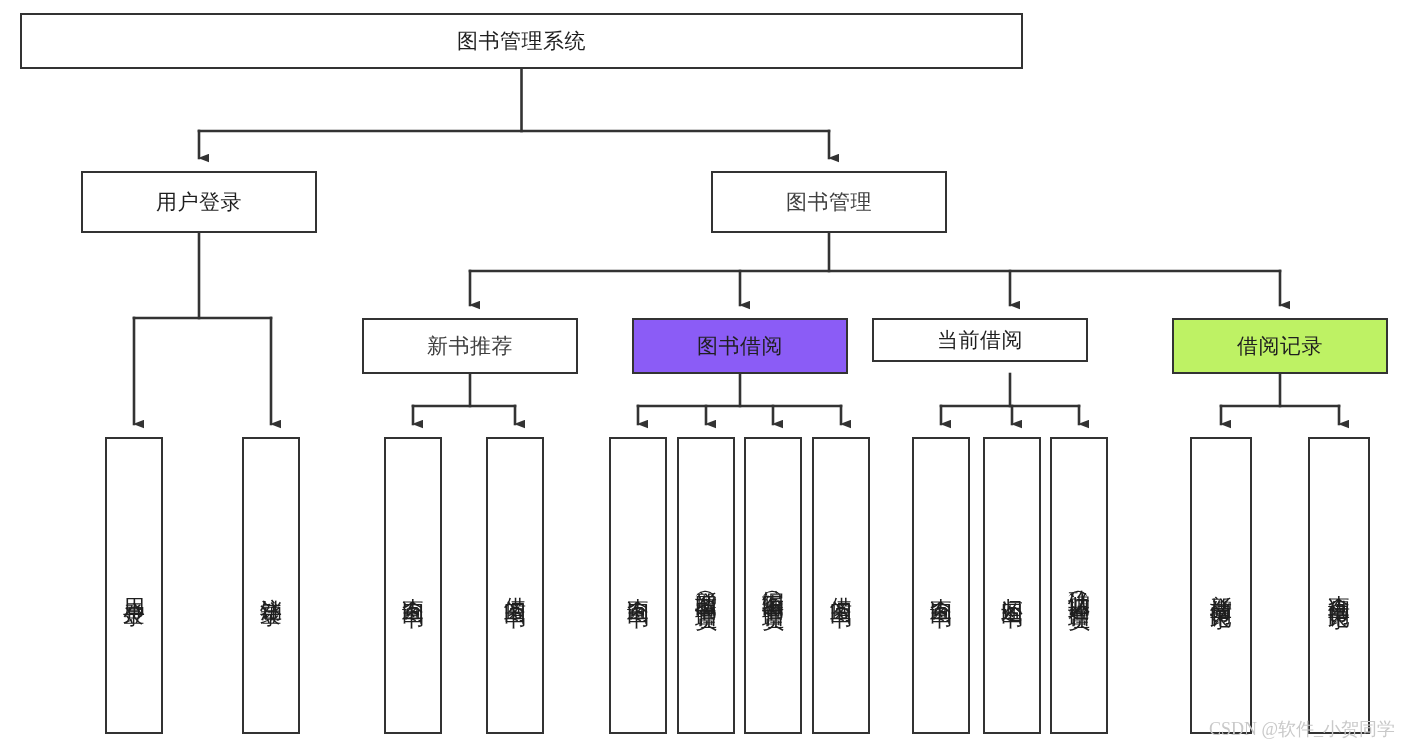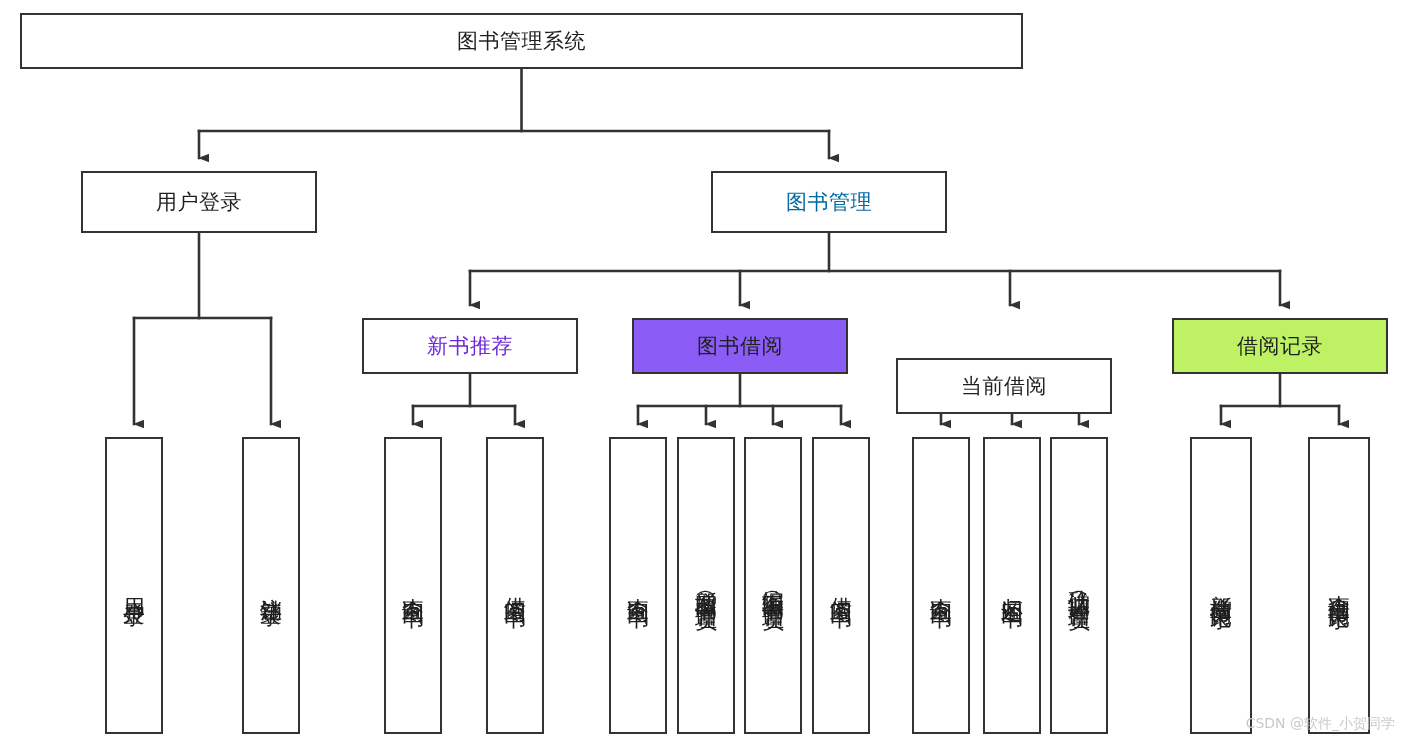--- a/index.html
+++ b/index.html
@@ -59,25 +59,26 @@
     writing-mode: vertical-rl;
     text-orientation: upright;
     font-size: 22px;
     line-height: 1.28;
     letter-spacing: 3px;
     max-height: 270px;
   }
   #watermark {
     position: absolute;
     right: 10px;
-    bottom: 14px;
-    font-size: 14px;
+    bottom: 6px;
+    font-size: 18px;
     color: #c9c9c9;
     white-space: nowrap;
     user-select: none;
+    font-family: Liberation Serif, serif;
   }
 </style>
 </head>
 <body>
 
 <div id="diagram-root" style="background: rgb(255, 255, 255);">
 
   <svg id="edge-layer" viewBox="0 0 1405 747" xmlns="http://www.w3.org/2000/svg">
     <defs>
       <marker id="arrowhead" markerWidth="9" markerHeight="11" refX="4.2" refY="10" orient="auto" markerUnits="userSpaceOnUse">
@@ -130,30 +131,30 @@
   </svg>
 
   <div class="node root horizontal" style="left: 20px; top: 13px; width: 1003px; height: 56px; border-color: rgb(51, 51, 51); background: rgb(255, 255, 255);">
     <span class="node-label" style="color: rgb(31, 31, 31);">图书管理系统</span>
   </div>
 
   <div class="node horizontal" style="left: 81px; top: 171px; width: 236px; height: 62px; border-color: rgb(51, 51, 51); background: rgb(255, 255, 255);">
     <span class="node-label" style="color: rgb(31, 31, 31);">用户登录</span>
   </div>
   <div class="node horizontal" style="left: 711px; top: 171px; width: 236px; height: 62px; border-color: rgb(51, 51, 51); background: rgb(255, 255, 255);">
-    <span class="node-label" style="color: #0369a1;">图书管理</span>
+    <span class="node-label" style="color: #404040;">图书管理</span>
   </div>
 
   <div class="node horizontal" style="left: 362px; top: 318px; width: 216px; height: 56px; border-color: rgb(51, 51, 51); background: rgb(255, 255, 255);">
-    <span class="node-label" style="color: #6d28d9;">新书推荐</span>
+    <span class="node-label" style="color: #404040;">新书推荐</span>
   </div>
   <div class="node horizontal" style="left: 632px; top: 318px; width: 216px; height: 56px; border-color: rgb(51, 51, 51); background: #8b5cf6;">
     <span class="node-label" style="color: rgb(31, 31, 31);">图书借阅</span>
   </div>
-  <div class="node horizontal" style="left: 896px; top: 318px; width: 216px; height: 56px; border-color: rgb(51, 51, 51); background: rgb(255, 255, 255); margin-top: 40px;">
+  <div class="node horizontal" style="left: 872px; top: 318px; width: 216px; height: 44px; border-color: rgb(51, 51, 51); background: rgb(255, 255, 255);">
     <span class="node-label" style="color: rgb(31, 31, 31);">当前借阅</span>
   </div>
   <div class="node horizontal" style="left: 1172px; top: 318px; width: 216px; height: 56px; border-color: rgb(51, 51, 51); background: #bef264;">
     <span class="node-label" style="color: rgb(31, 31, 31);">借阅记录</span>
   </div>
 
   <div class="node vertical" style="left: 105px; top: 437px; width: 58px; height: 297px; border-color: rgb(51, 51, 51); background: rgb(255, 255, 255);">
     <span class="node-label" style="color: rgb(31, 31, 31);">用户登录</span>
   </div>
   <div class="node vertical" style="left: 242px; top: 437px; width: 58px; height: 297px; border-color: rgb(51, 51, 51); background: rgb(255, 255, 255);">

